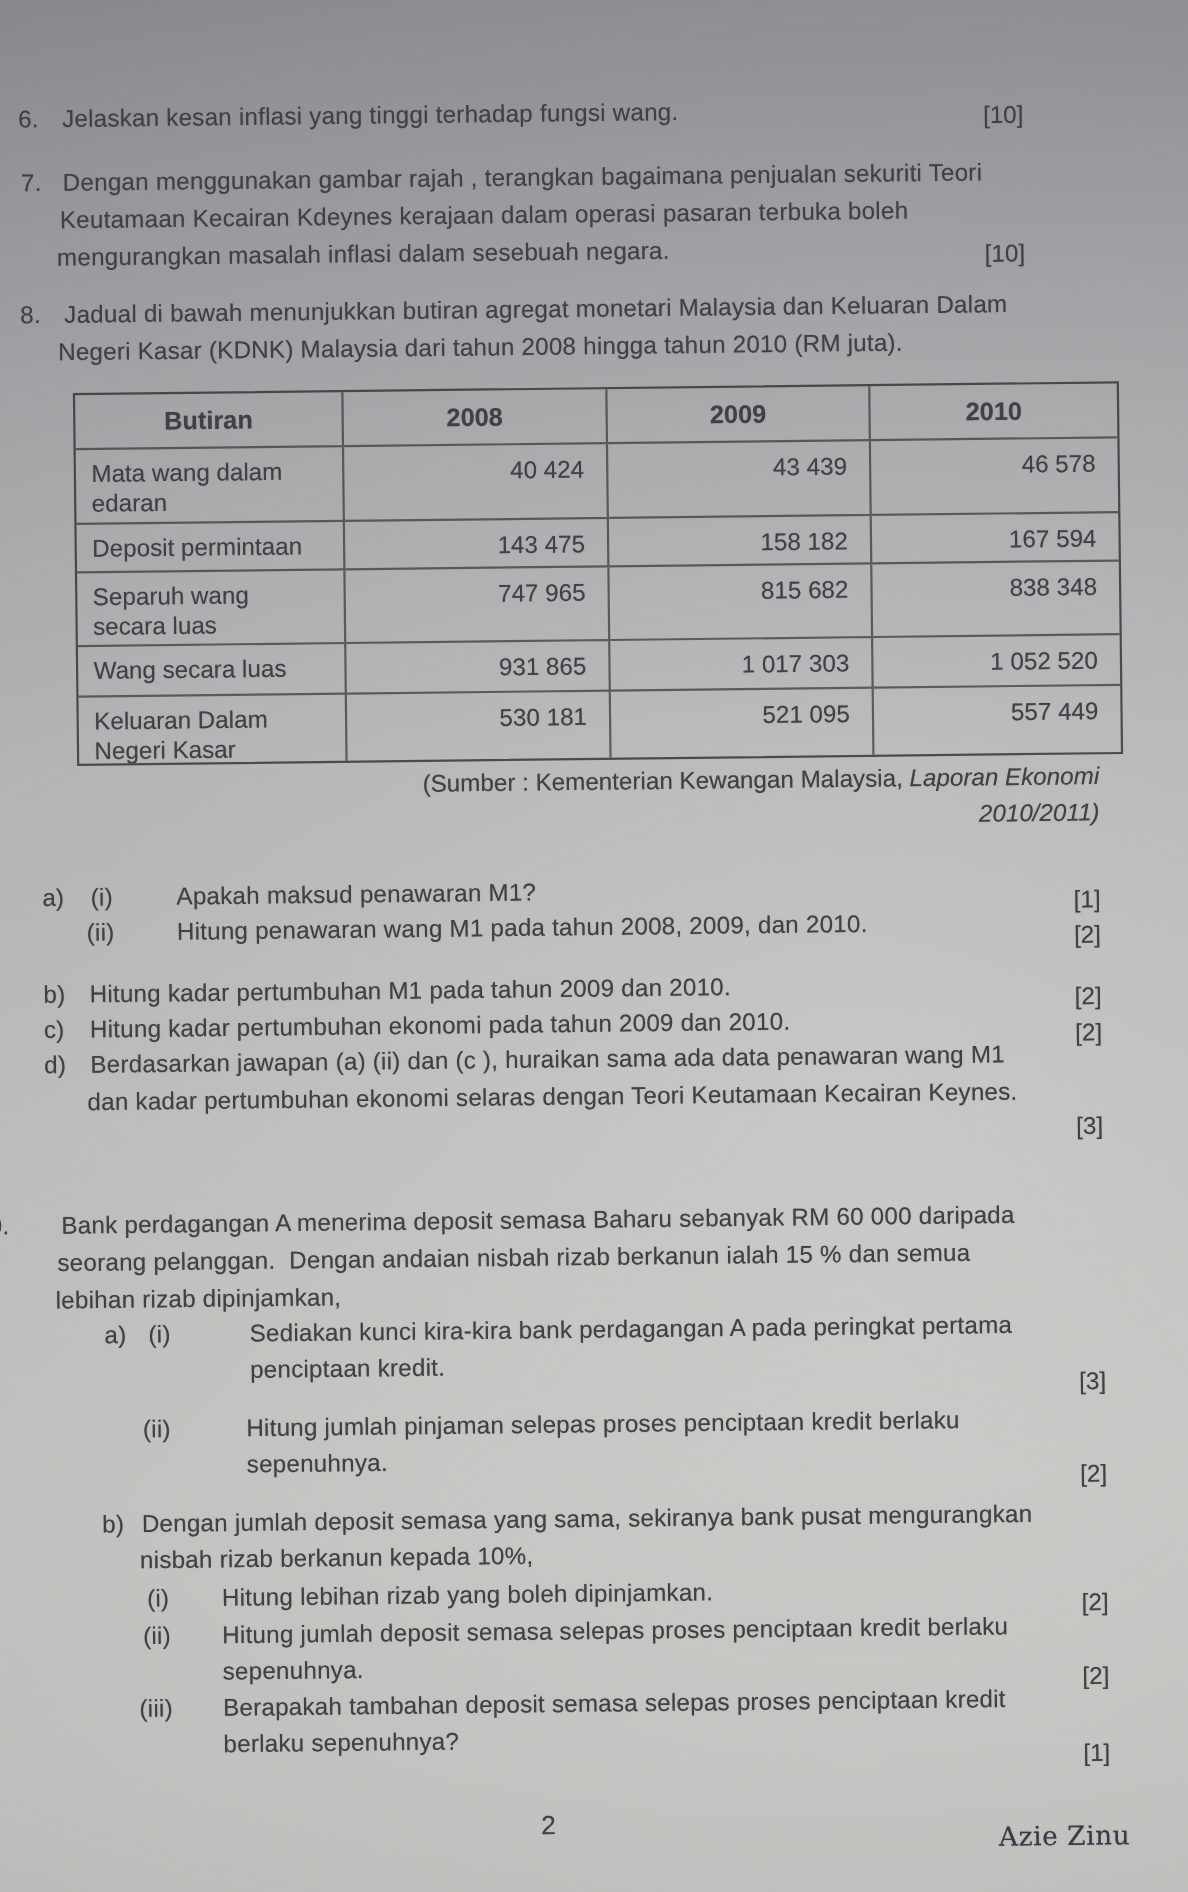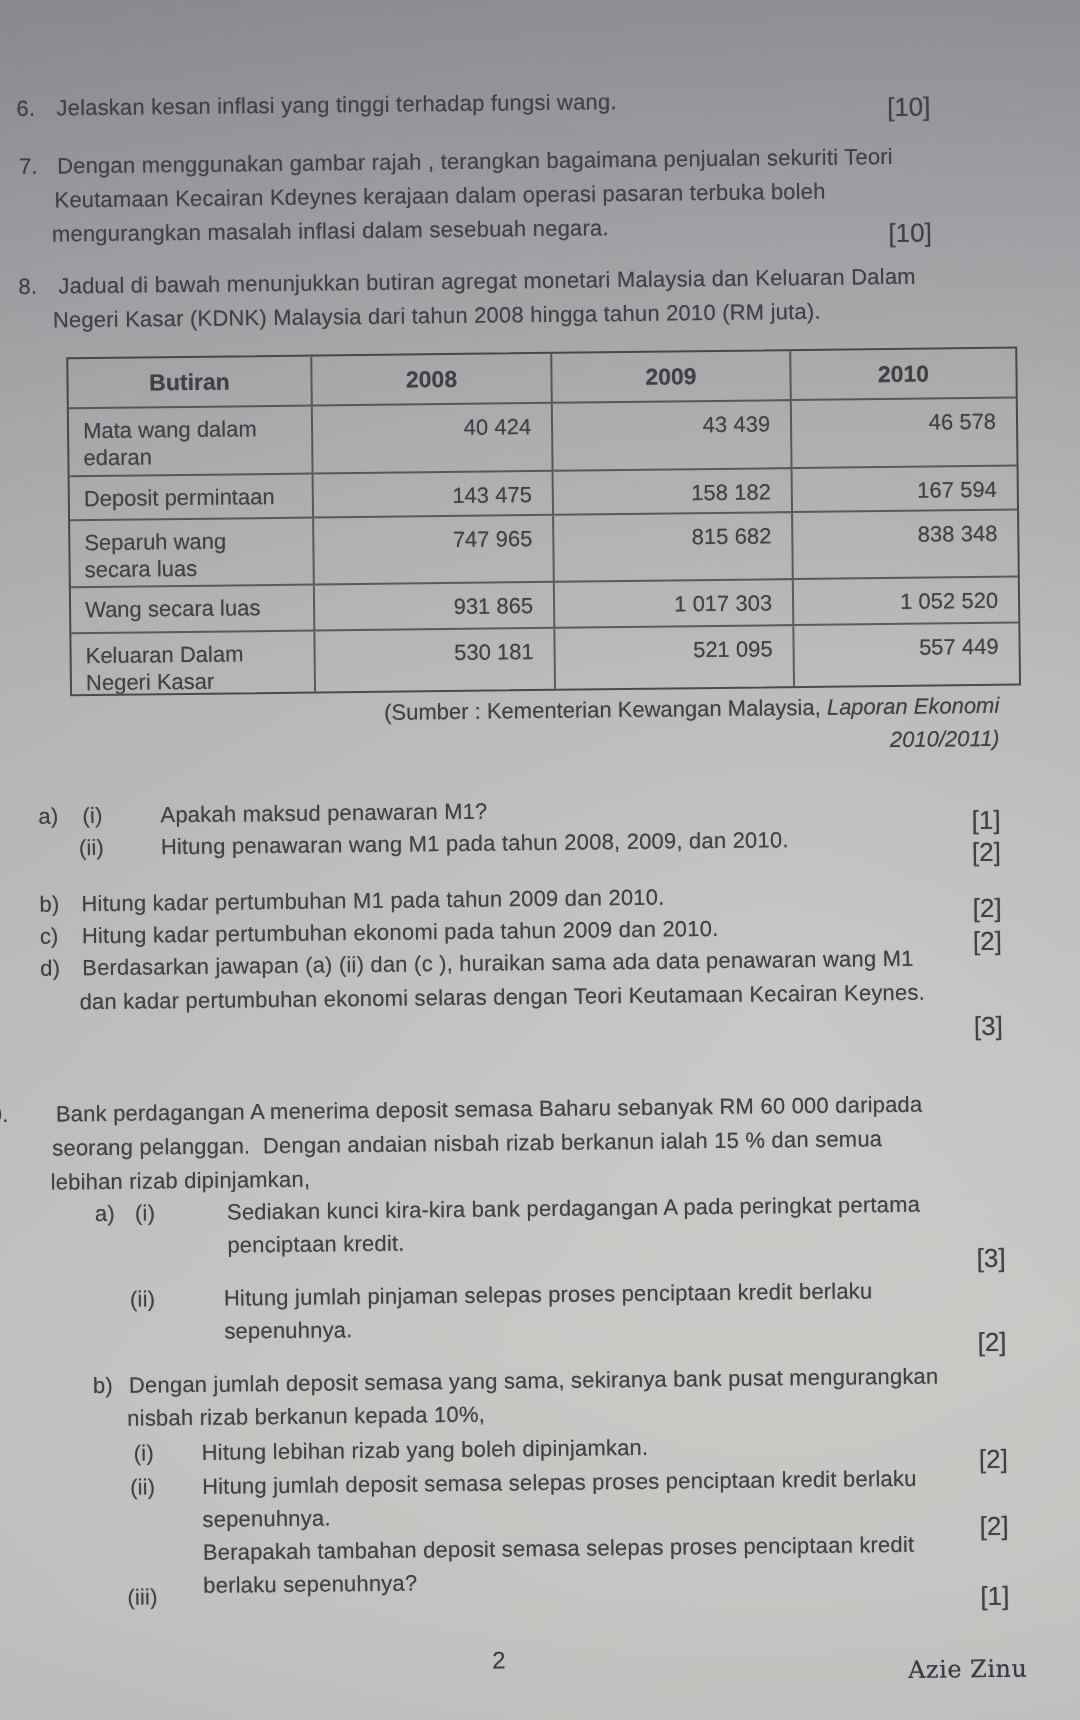--- a/index.html
+++ b/index.html
@@ -13,21 +13,21 @@
   .sheet{
     position:absolute;inset:0;
     transform:rotate(-0.65deg);
     transform-origin:50% 45%;
     color:#3f4144;
   }
   .t{
     position:absolute;white-space:pre;font-size:22px;letter-spacing:0.2px;
     text-shadow:0 0 1px rgba(78,80,84,0.55);
   }
-  .mark{position:absolute;right:80px;font-size:26px;text-align:left;white-space:pre;
+  .mark{position:absolute;right:80px;font-size:22px;text-align:left;white-space:pre;
         text-shadow:0 0 1px rgba(78,80,84,0.55);}
   .mark.big{right:142px;}
   .tbl{
     position:absolute;left:71px;top:352px;
     display:grid;
     grid-template-columns:244px 240px 239px 224px;
     grid-template-rows:50px 68px 44px 67px 46px 60px;
     border:2px solid rgba(55,55,52,0.85);
   }
   .cell{
@@ -150,21 +150,21 @@
 
   <span class="t" style="left:126px;top:1436px">(i)</span>
   <span class="t" style="left:194px;top:1436px">Hitung lebihan rizab yang boleh dipinjamkan.</span>
   <span class="mark" style="top:1449px">[2]</span>
 
   <span class="t" style="left:122px;top:1470px">(ii)</span>
   <span class="t" style="left:194px;top:1470px">Hitung jumlah deposit semasa selepas proses penciptaan kredit berlaku</span>
   <span class="t" style="left:194px;top:1503px">sepenuhnya.</span>
   <span class="mark" style="top:1516px">[2]</span>
 
-  <span class="t" style="left:118px;top:1580px">(iii)</span>
+  <span class="t" style="left:118px;top:1536px">(iii)</span>
   <span class="t" style="left:194px;top:1536px">Berapakah tambahan deposit semasa selepas proses penciptaan kredit</span>
   <span class="t" style="left:194px;top:1569px">berlaku sepenuhnya?</span>
   <span class="mark" style="top:1586px">[1]</span>
 
   <span class="pg">2</span>
   <span class="wm">Azie Zinu</span>
 
 </div>
 
 </body></html>

